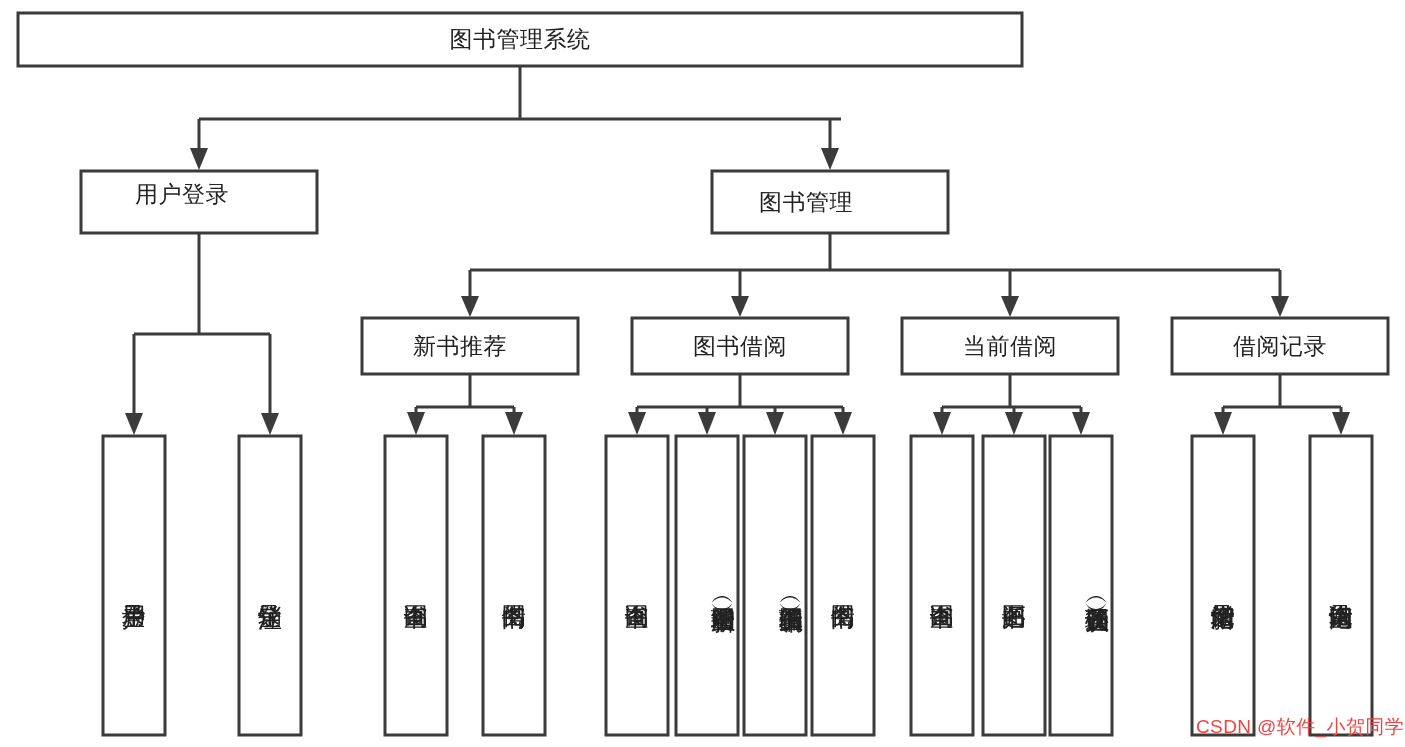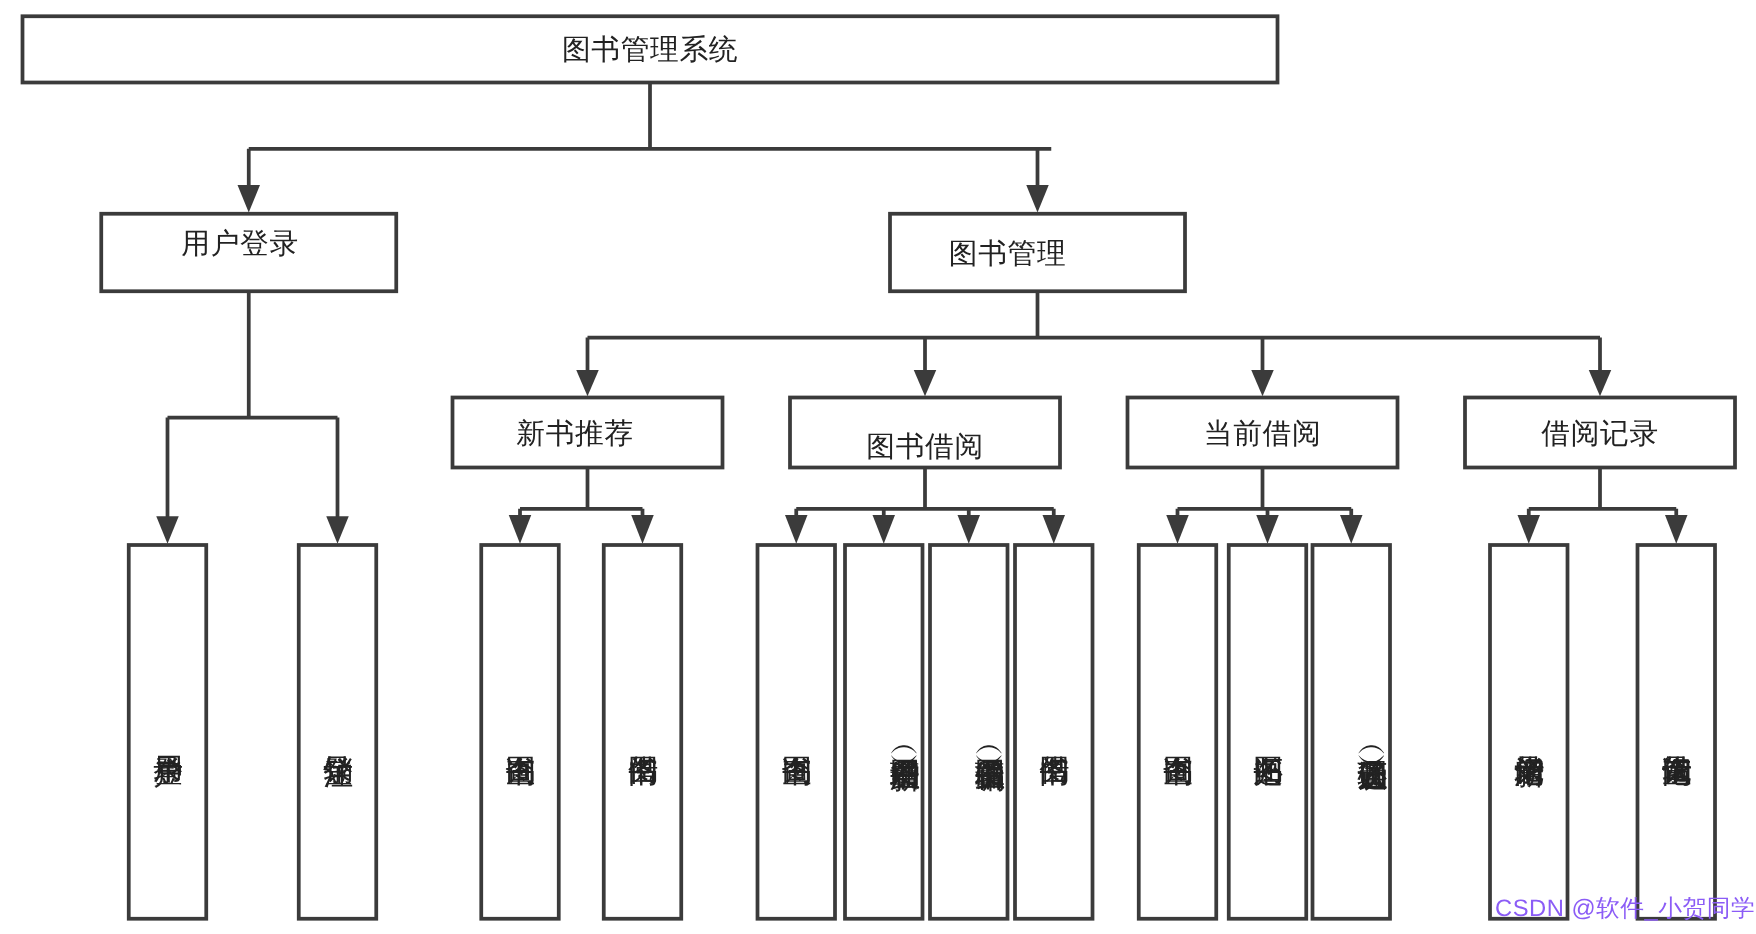--- a/index.html
+++ b/index.html
@@ -62,21 +62,21 @@
     line-height: 1.22;
     writing-mode: vertical-rl;
     text-orientation: upright;
     font-family: "Liberation Sans", "DejaVu Sans", sans-serif;
   }
   .node-label-v.centered {
     align-items: center;
   }
   .watermark {
     position: absolute;
-    color: #8b5cf6;
+    color: #ef4444;
     font-size: 19px;
     white-space: nowrap;
     font-family: "Liberation Sans", "DejaVu Sans", sans-serif;
     letter-spacing: 0.4px;
   }
 </style>
 </head>
 <body>
 
 <div id="diagram-root">
@@ -176,25 +176,25 @@
       <path class="connector" d="M 1223 407 L 1341 407"></path>
       <path class="connector" d="M 1223 407 L 1223 415"></path>
       <path class="connector" d="M 1341 407 L 1341 415"></path>
       <polygon class="arrow-head" points="1214,412 1232,412 1223,435"></polygon>
       <polygon class="arrow-head" points="1332,412 1350,412 1341,435"></polygon>
     </g>
   </svg>
 
   <div class="node-label-h" style="left:18px; top:13px; width:1004px; height:53px;">图书管理系统</div>
 
-  <div class="node-label-h" style="left:74px; top:171px; width:236px; height:47px;">用户登录</div>
+  <div class="node-label-h" style="left:64px; top:171px; width:236px; height:47px;">用户登录</div>
   <div class="node-label-h" style="left:688px; top:171px; width:236px; height:62px;">图书管理</div>
 
   <div class="node-label-h" style="left:362px; top:318px; width:196px; height:56px;">新书推荐</div>
-  <div class="node-label-h" style="left:632px; top:318px; width:216px; height:56px;margin-top:11px;">图书借阅</div>
+  <div class="node-label-h" style="left:632px; top:318px; width:216px; height:56px;">图书借阅</div>
   <div class="node-label-h" style="left:902px; top:318px; width:216px; height:56px;">当前借阅</div>
   <div class="node-label-h" style="left:1172px; top:318px; width:216px; height:56px;">借阅记录</div>
 
   <div class="node-label-v centered" style="left:103px; top:436px; width:62px; height:299px;">用户登录</div>
   <div class="node-label-v centered" style="left:239px; top:436px; width:62px; height:299px;">注销登录</div>
   <div class="node-label-v centered" style="left:385px; top:436px; width:62px; height:299px;">查询图书</div>
   <div class="node-label-v centered" style="left:483px; top:436px; width:62px; height:299px;">借阅图书</div>
   <div class="node-label-v centered" style="left:606px; top:436px; width:62px; height:299px;">查询图书</div>
   <div class="node-label-v" style="left:676px; top:442px; width:62px; height:293px;">新增图书（管理员）</div>
   <div class="node-label-v" style="left:744px; top:442px; width:62px; height:293px;">编辑图书（管理员）</div>

